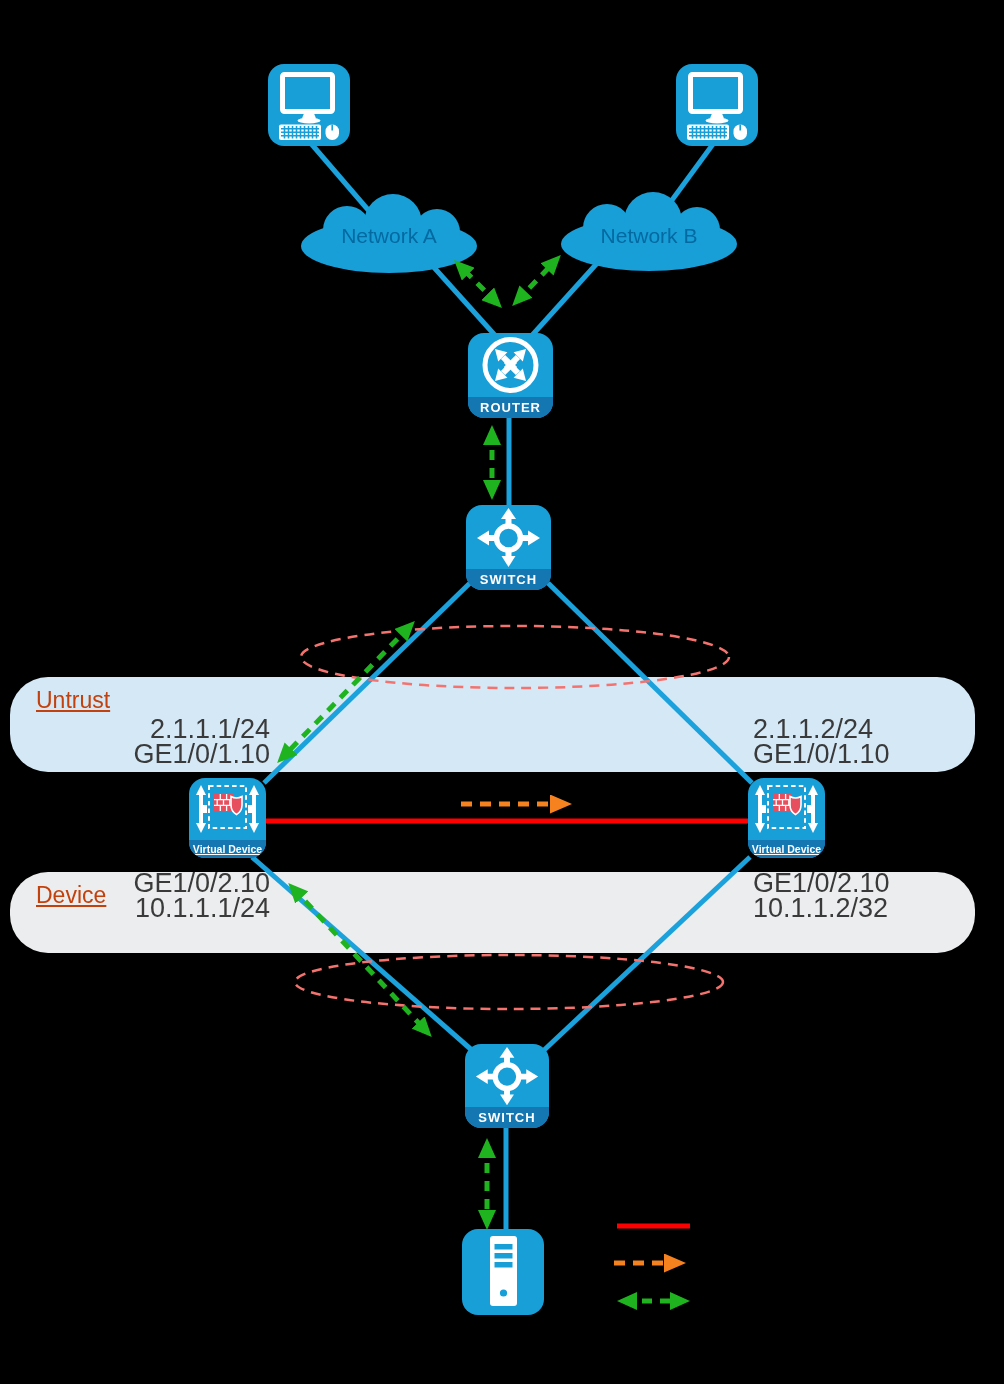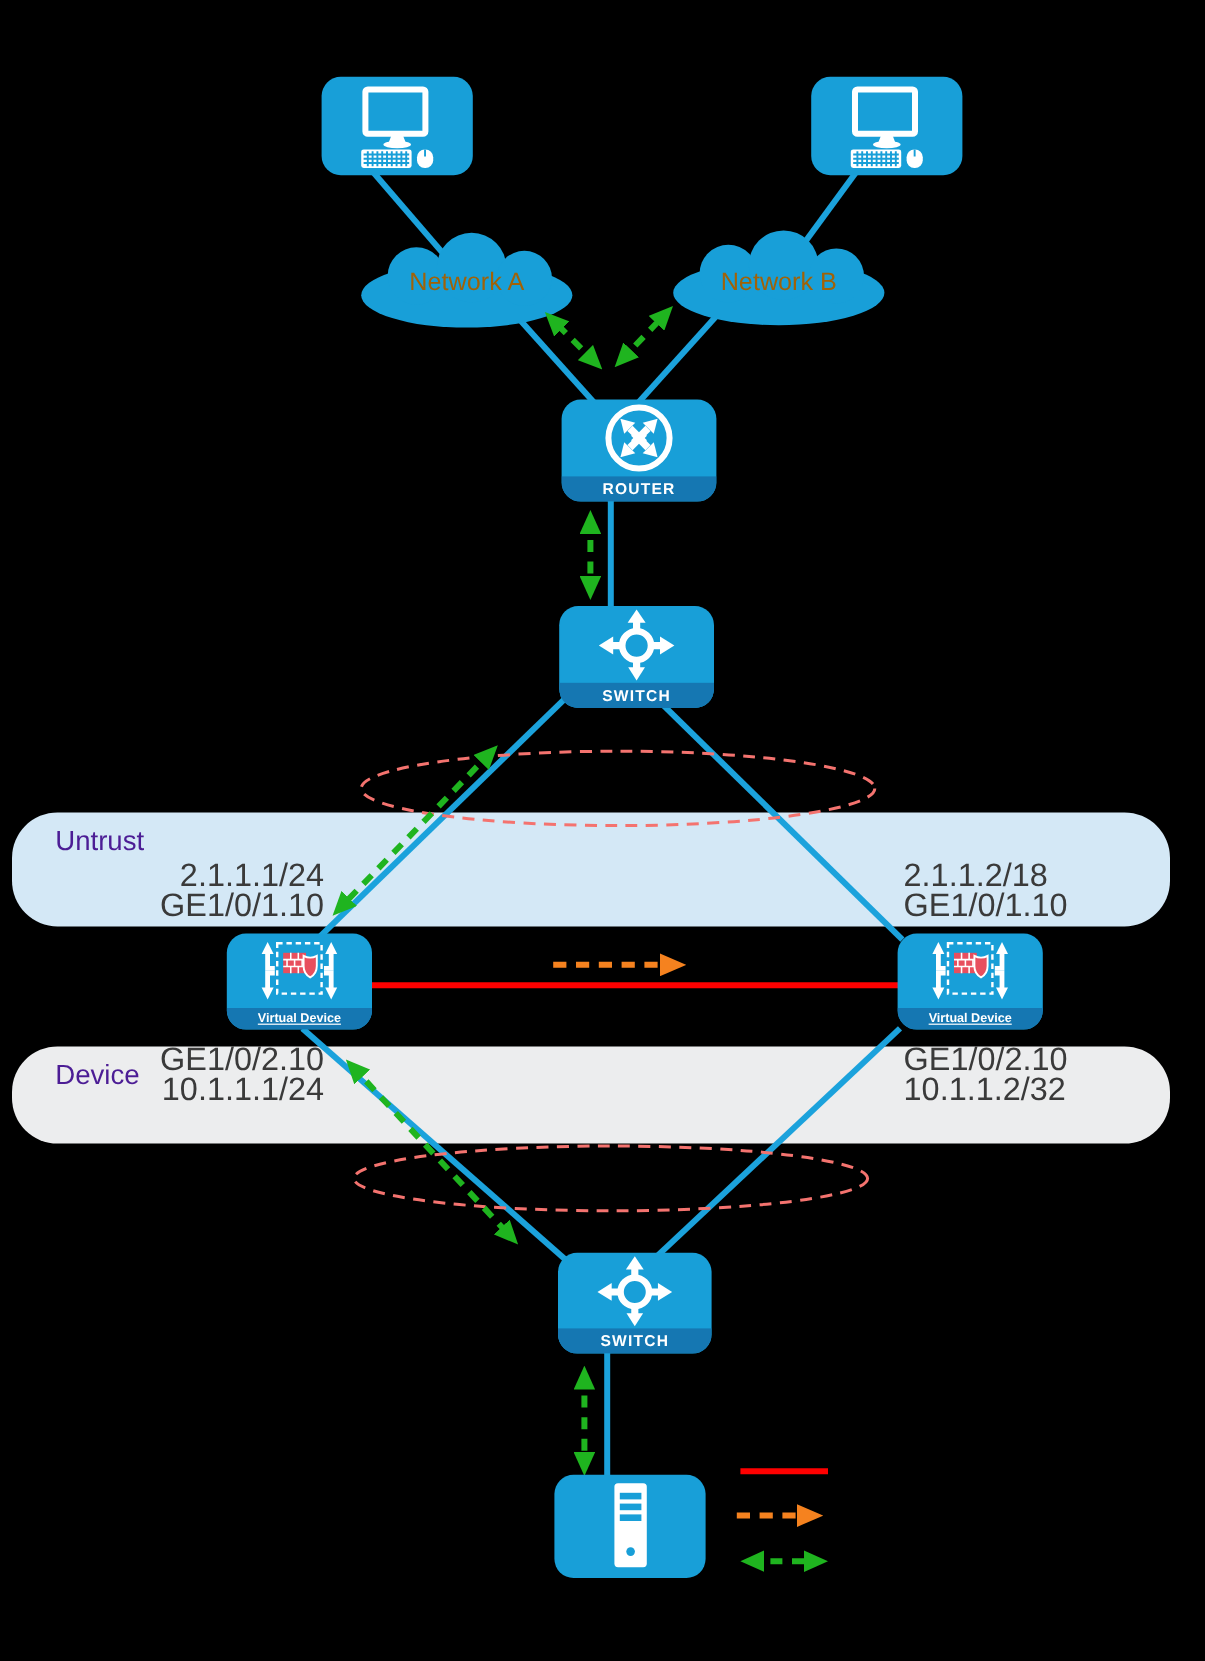--- a/index.html
+++ b/index.html
@@ -1,29 +1,29 @@
 <!DOCTYPE html>
 <html style="--icon-blue: #189FD8; --label-blue: #1577B2; --line-blue: #1BA2DC; --green: #1FB41F; --orange: #F5821F; --red: #FF0000; --salmon: #F4736F; --untrust-bg: #D4E8F6; --trust-bg: #ECEDEE; --firewall-red: #E84F5E; --text-dark: #3A3A3A; --background: #000000;"><head>
 <meta charset="utf-8">
 <style>
   html,body{margin:0;padding:0;background:#000;}
   #stage{position:relative;width:1004px;height:1384px;background:var(--background,#000);
          font-family:"Liberation Sans",sans-serif;overflow:hidden;}
   .zone{position:absolute;left:10px;width:965px;border-radius:38px;}
   .zone-untrust{top:677px;height:95px;background:var(--untrust-bg,#D4E8F6);}
   .zone-trust{top:872px;height:81px;background:var(--trust-bg,#ECEDEE);}
-  .zone-label{position:absolute;left:36px;top:10px;font-size:23px;color:#4c1d95;}
+  .zone-label{position:absolute;left:26px;top:10px;font-size:23px;color:#c2410c;text-decoration:underline;}
   #wires{position:absolute;left:0;top:0;}
-  .node{position:absolute;border-radius:16px;background:var(--icon-blue,#189FD8);overflow:hidden;padding-left:44px;}
+  .node{position:absolute;border-radius:16px;background:var(--icon-blue,#189FD8);overflow:hidden;}
   .node svg{position:absolute;left:0;top:0;width:100%;height:100%;}
   .nlabel{position:absolute;left:0;right:0;bottom:0;background:var(--label-blue,#1577B2);
           color:#fff;text-align:center;font-weight:bold;}
   .nlabel.big{height:21px;font-size:13px;line-height:21px;letter-spacing:1px;}
   .nlabel.small{height:18px;font-size:10.5px;line-height:18px;text-decoration:underline;}
-  .cloud-label{position:absolute;color:#a16207;font-size:21px;text-align:center;}
+  .cloud-label{position:absolute;color:#0369a1;font-size:21px;text-align:center;}
   .ann{position:absolute;font-size:27px;line-height:25px;color:var(--text-dark,#3A3A3A);white-space:nowrap;}
   .ann.r{text-align:right;}
 </style>
 </head>
 <body>
 
 <div id="stage">
 
   <div class="zone zone-untrust">
     <div class="zone-label">Untrust</div>
@@ -223,21 +223,21 @@
       <rect x="32.5" y="33" width="18" height="5.5" style="fill:var(--icon-blue,#189FD8)"></rect>
       <circle cx="41.5" cy="64" r="3.6" style="fill:var(--icon-blue,#189FD8)"></circle>
     </svg>
   </div>
 
   <div class="ann r" style="left:70px;top:717px;width:200px">
     <div>2.1.1.1/24</div>
     <div>GE1/0/1.10</div>
   </div>
   <div class="ann" style="left:753px;top:717px">
-    <div>2.1.1.2/18</div>
+    <div>2.1.1.2/24</div>
     <div>GE1/0/1.10</div>
   </div>
   <div class="ann r" style="left:70px;top:871px;width:200px">
     <div>GE1/0/2.10</div>
     <div>10.1.1.1/24</div>
   </div>
   <div class="ann" style="left:753px;top:871px">
     <div>GE1/0/2.10</div>
     <div>10.1.1.2/32</div>
   </div>

